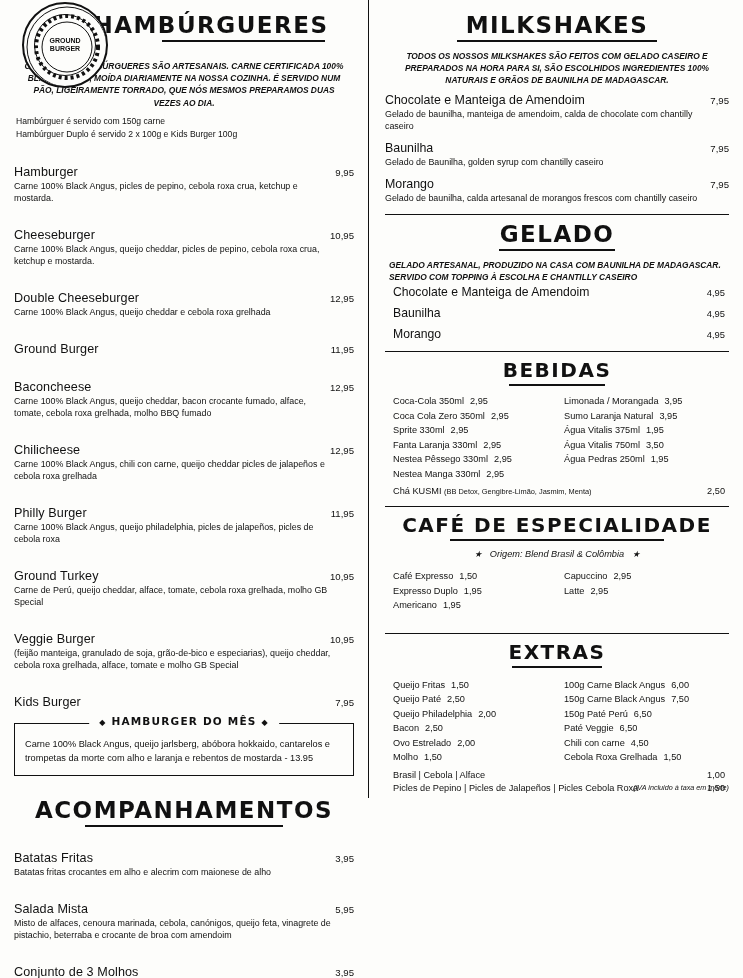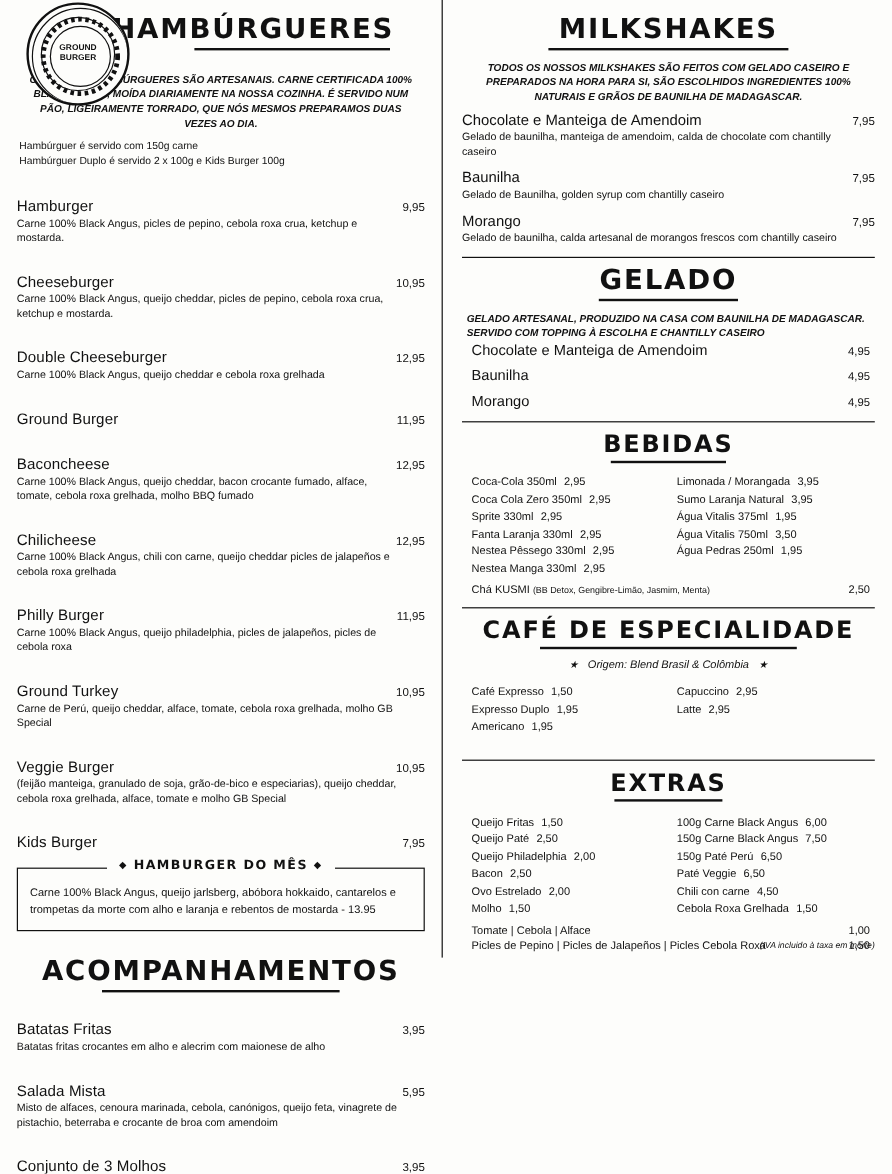--- a/index.html
+++ b/index.html
@@ -474,21 +474,21 @@
             <span class="pprice">4,50</span>
           </div>
           <div class="prow">
             <span class="pname">Cebola Roxa Grelhada</span>
             <span class="pprice">1,50</span>
           </div>
         </div>
       </div>
     <div id="extras-wide">
         <div class="wide-row">
-          <span class="pname">Tomate | Cebola | Alface</span>
+          <span class="pname">Brasil | Cebola | Alface</span>
           <span class="pprice">1,00</span>
         </div>
         <div class="wide-row">
           <span class="pname">Picles de Pepino | Picles de Jalapeños | Picles Cebola Roxa</span>
           <span class="pprice">1,50</span>
         </div>
       </div>
 
     <div class="footer-note">(IVA incluido à taxa em morte)</div>
   </div>

